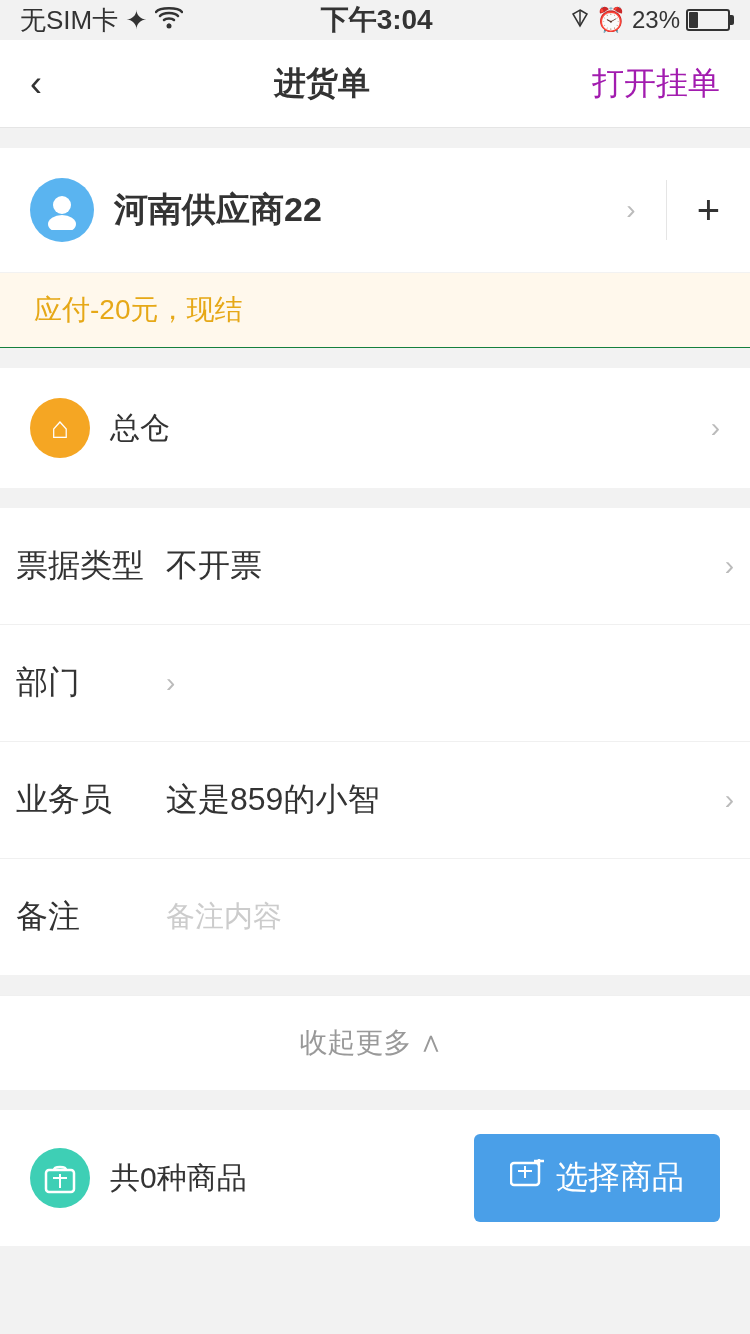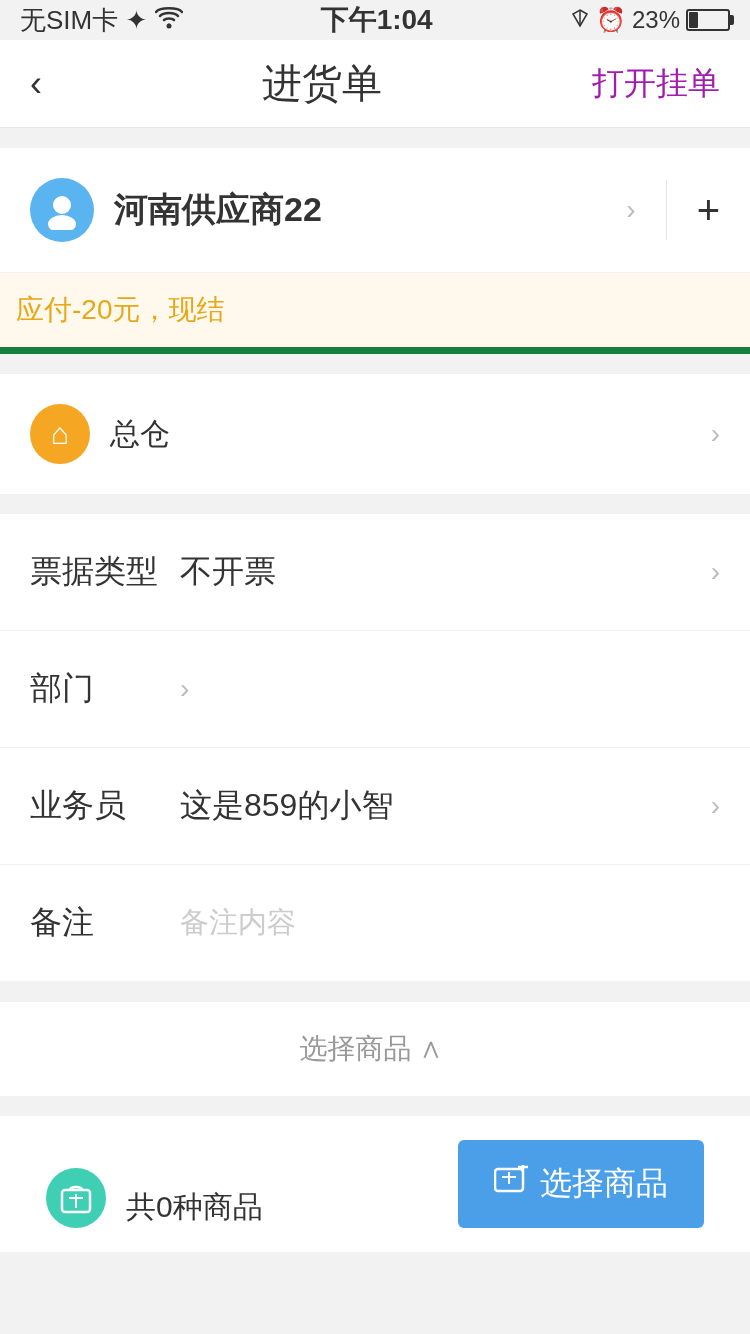--- a/index.html
+++ b/index.html
@@ -68,22 +68,22 @@
       padding: 0 30px;
       border-bottom: 1px solid #e5e5e5;
     }
     .nav-back {
       font-size: 36px;
       color: #333;
       cursor: pointer;
       padding: 10px 10px 10px 0;
     }
     .nav-title {
-      font-size: 40px;
-      font-weight: 400;
+      font-size: 32px;
+      font-weight: 700;
       color: #333;
     }
     .nav-action {
       font-size: 32px;
       color: #a21caf;
       cursor: pointer;
     }
 
     
     .section-gap {
@@ -133,24 +133,24 @@
     .supplier-add {
       font-size: 40px;
       color: #333;
       font-weight: 300;
       cursor: pointer;
     }
 
     
     .notice-bar {
       background: #fff8ec;
-      padding: 18px 16px;
+      padding: 18px 34px;
       font-size: 28px;
       color: #e6a817;
-      border-bottom: 7px solid #15803d;
+      border-bottom: 1px solid #15803d;
     }
 
     
     .warehouse-row {
       background: #fff;
       display: flex;
       align-items: center;
       padding: 30px;
     }
     .warehouse-icon {
@@ -179,21 +179,21 @@
     }
 
     
     .form-section {
       background: #fff;
       margin-top: 20px;
     }
     .form-row {
       display: flex;
       align-items: center;
-      padding: 36px 30px;
+      padding: 36px 16px;
       border-bottom: 1px solid #f0f0f0;
       cursor: pointer;
     }
     .form-row:last-child {
       border-bottom: none;
       justify-content: space-between;
     }
     .form-label {
       font-size: 32px;
       color: #333;
@@ -225,22 +225,22 @@
     .collapse-text {
       font-size: 28px;
       color: #999;
       margin-right: 8px;
     }
 
     
     .bottom-bar {
       background: #fff;
       display: flex;
-      align-items: flex-end;
-      padding: 24px 46px;
+      align-items: center;
+      padding: 24px 30px;
       margin-top: 20px;
     }
     .product-icon {
       width: 60px;
       height: 60px;
       border-radius: 50%;
       background: #3ecfb5;
       display: flex;
       align-items: center;
       justify-content: center;
@@ -282,21 +282,21 @@
       <span>
         <svg width="28" height="22" viewBox="0 0 28 22">
           <path d="M14 18 C14 18 14 18 14 18" stroke="#333" stroke-width="3" stroke-linecap="round"></path>
           <path d="M9 13 C11 11 17 11 19 13" stroke="#333" stroke-width="2.5" fill="none" stroke-linecap="round"></path>
           <path d="M5 9 C8 5 20 5 23 9" stroke="#333" stroke-width="2.5" fill="none" stroke-linecap="round"></path>
           <path d="M1 5 C5 0 23 0 27 5" stroke="#333" stroke-width="2.5" fill="none" stroke-linecap="round"></path>
           <circle cx="14" cy="19" r="2.5" fill="#333"></circle>
         </svg>
       </span>
     </div>
-    <div class="status-center">下午1:04</div>
+    <div class="status-center">下午3:04</div>
     <div class="status-right">
       <span>
         <svg width="20" height="20" viewBox="0 0 20 20">
             <path d="M10 2 L17 6 L10 18 L3 6 Z" fill="none" stroke="#333" stroke-width="1.5"></path>
             <line x1="10" y1="2" x2="10" y2="18" stroke="#333" stroke-width="1.5"></line>
           </svg>
       </span>
       <span>⏰</span>
       <span>23%</span>
       <span class="battery-icon">
@@ -363,21 +363,21 @@
     </div>
 
     <div class="form-row">
       <span class="form-label">备注</span>
       <span class="form-placeholder">备注内容</span>
     </div>
 
   </div>
 
   <div class="collapse-row">
-    <span class="collapse-text">选择商品 ∧</span>
+    <span class="collapse-text">收起更多 ∧</span>
   </div>
 
   <div class="bottom-bar">
     <div class="product-icon">
       <svg width="36" height="36" viewBox="0 0 36 36">
         <rect x="4" y="10" width="28" height="22" rx="3" fill="none" stroke="#fff" stroke-width="2.5"></rect>
         <path d="M12 10 C12 6 24 6 24 10" fill="none" stroke="#fff" stroke-width="2.5"></path>
         <line x1="11" y1="18" x2="25" y2="18" stroke="#fff" stroke-width="2"></line>
         <line x1="18" y1="14" x2="18" y2="28" stroke="#fff" stroke-width="2"></line>
       </svg>

